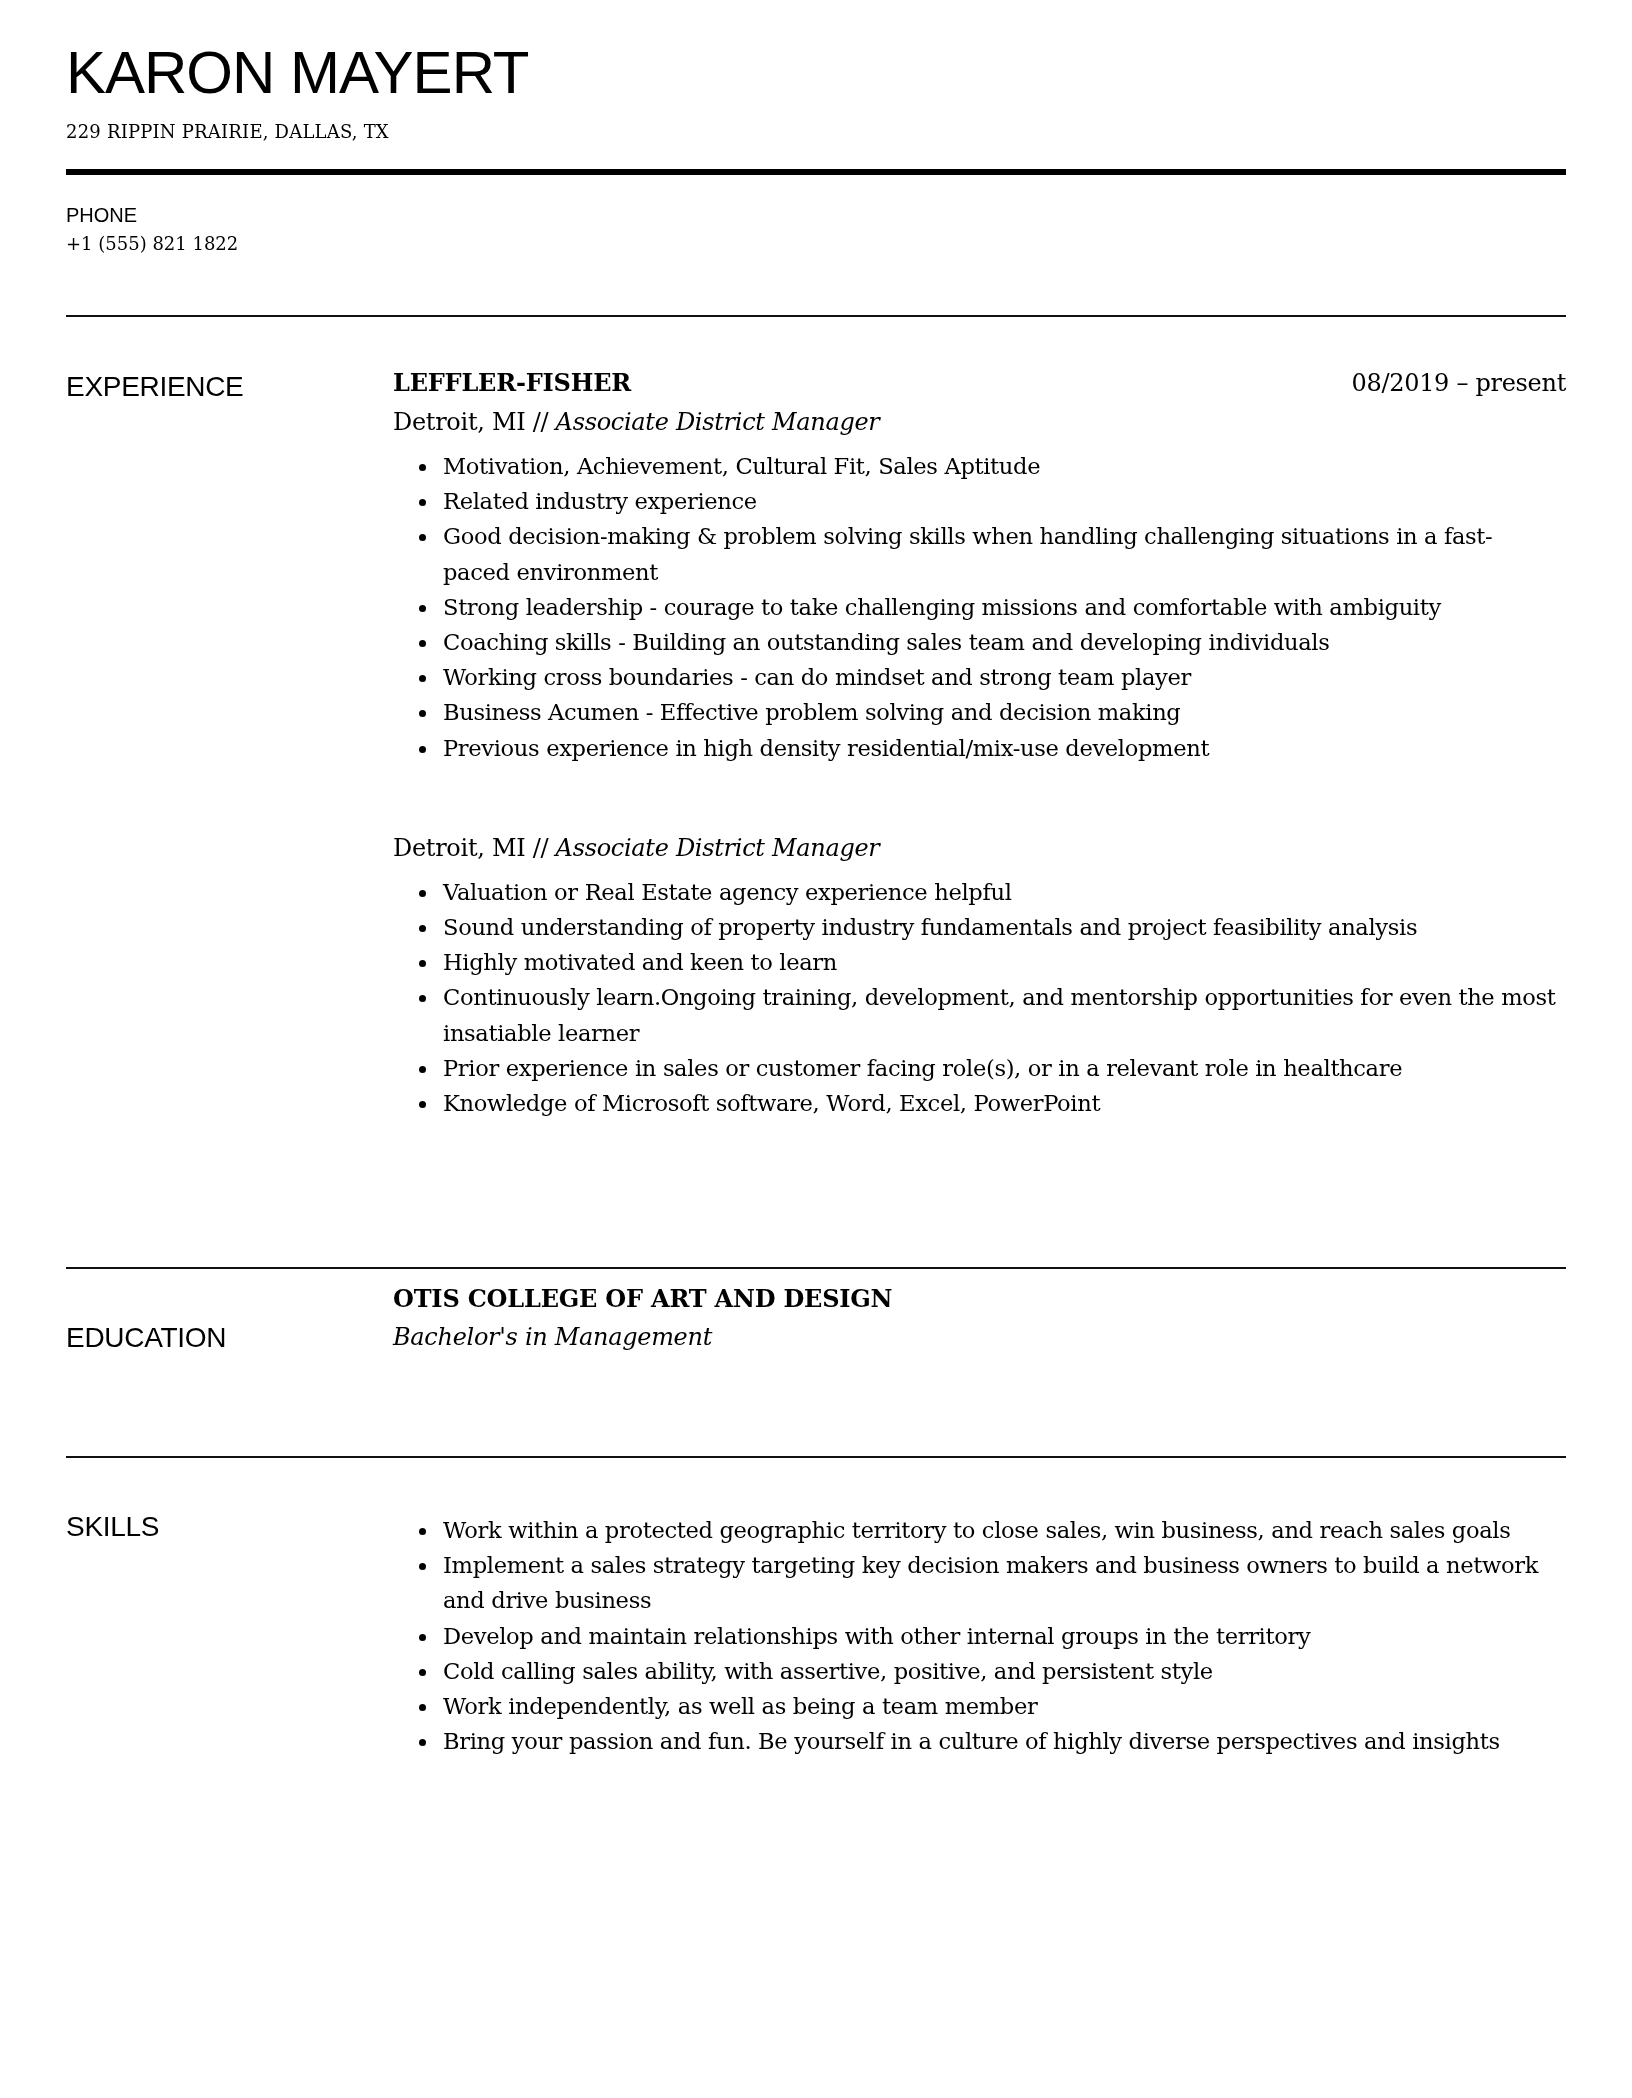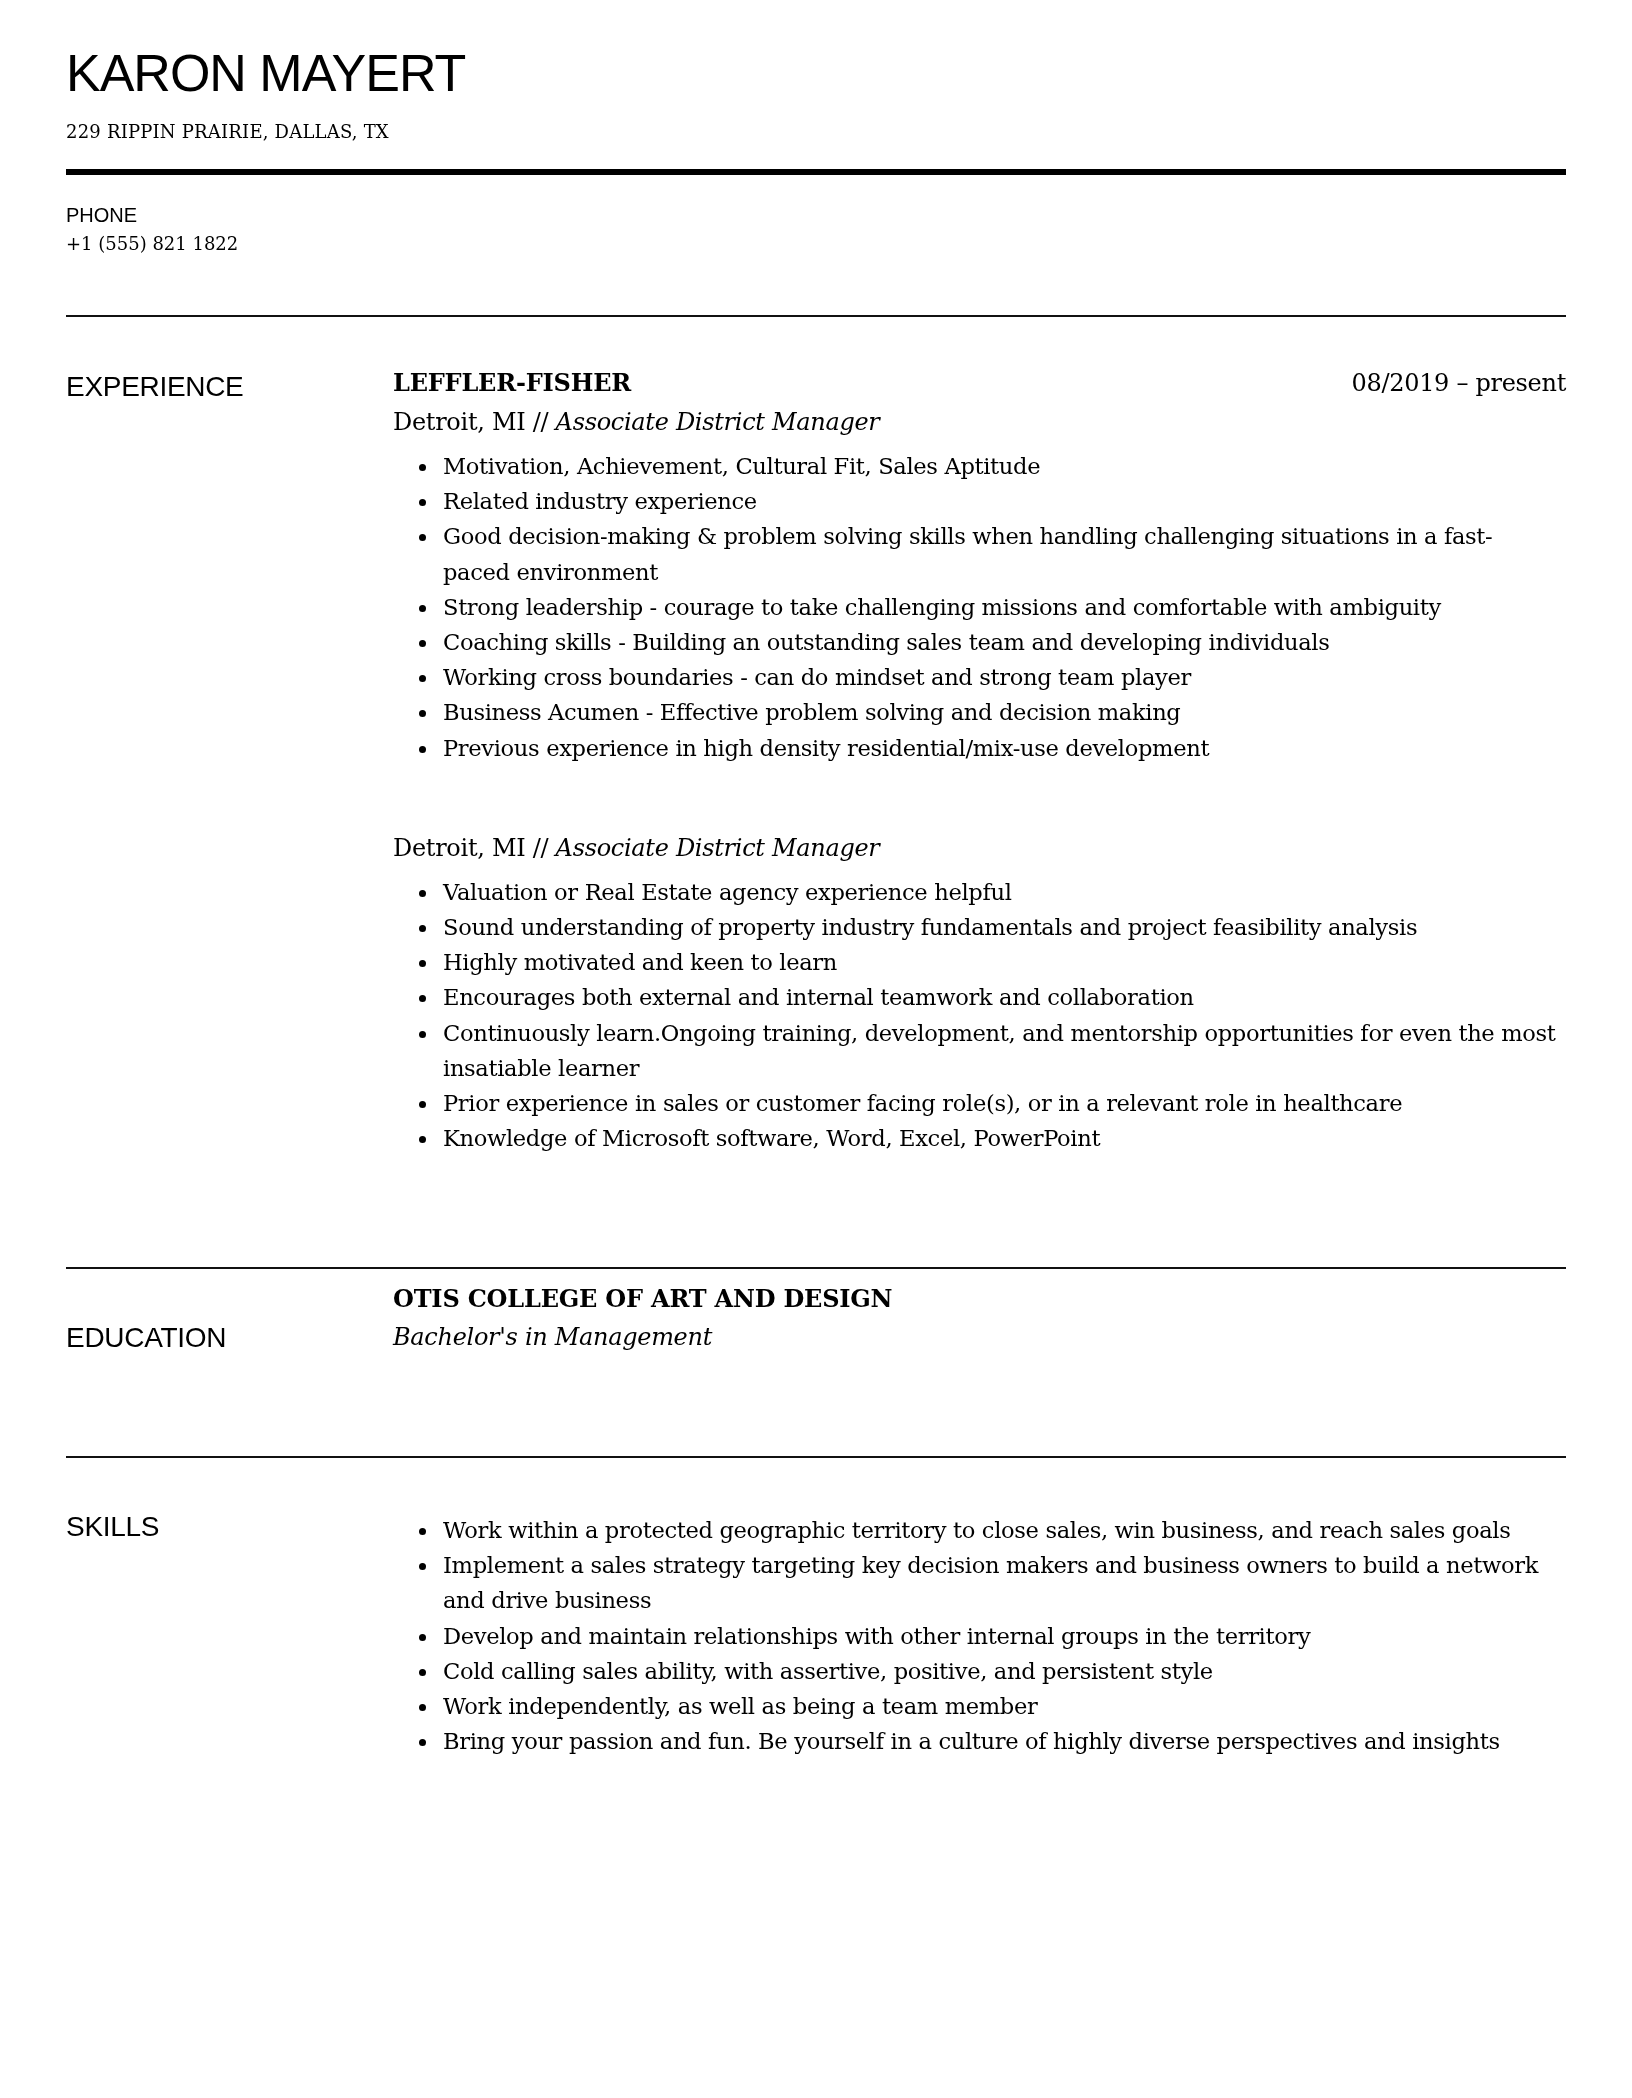--- a/index.html
+++ b/index.html
@@ -1,21 +1,21 @@
 <!DOCTYPE html>
 <html><head>
 <meta charset="utf-8">
 <style>
   html, body { margin: 0; padding: 0; background: #ffffff; }
   body { width: 1632px; height: 2098px; position: relative; color: #000; overflow: hidden; }
   .page { position: absolute; left: 66px; top: 0; width: 1500px; }
   .sans { font-family: "Liberation Sans", sans-serif; }
   .serif { font-family: "DejaVu Serif", serif; }
 
-  .name { position: absolute; left: 0; top: 28px; font-size: 52px; line-height: 90px; letter-spacing: -1px; white-space: nowrap; text-align: center; }
+  .name { position: absolute; left: 0; top: 28px; font-size: 60px; line-height: 90px; letter-spacing: -1px; white-space: nowrap; text-align: center; }
   .address { position: absolute; left: 0; top: 120px; font-size: 18px; line-height: 24px; letter-spacing: 0.2px; }
   .rule-thick { position: absolute; left: 0; top: 169px; width: 1500px; height: 6px; background: #000; }
   .contact-label { position: absolute; left: 0; top: 203px; font-size: 20px; line-height: 24px; }
   .contact-value { position: absolute; left: 0; top: 232px; font-size: 18px; line-height: 24px; }
   .rule { position: absolute; left: 0; width: 1500px; height: 2px; background: #111; }
 
   .section-label { position: absolute; left: 0; font-size: 28px; line-height: 32px; letter-spacing: -0.3px; }
   .col { position: absolute; left: 327px; width: 1173px; }
 
   .job { position: relative; }
@@ -64,21 +64,20 @@
         <li>Previous experience in high density residential/mix-use development</li>
       </ul>
     </div>
 
     <div class="job" style="margin-top:62px">
       <div class="sub"><span>Detroit, MI</span><span style="white-space:pre"> // </span><span class="role">Associate District Manager</span></div>
       <ul class="bullets">
         <li>Valuation or Real Estate agency experience helpful</li>
         <li>Sound understanding of property industry fundamentals and project feasibility analysis</li>
         <li>Highly motivated and keen to learn</li>
-        <li>Encourages both external and internal teamwork and collaboration</li>
         <li>Continuously learn.Ongoing training, development, and mentorship opportunities for even the most insatiable learner</li>
         <li>Prior experience in sales or customer facing role(s), or in a relevant role in healthcare</li>
         <li>Knowledge of Microsoft software, Word, Excel, PowerPoint</li>
       </ul>
     </div>
   </div>
 
   <div class="rule" style="top:1267px"></div>
 
   <div class="section-label sans" style="top:1322px">EDUCATION</div>

